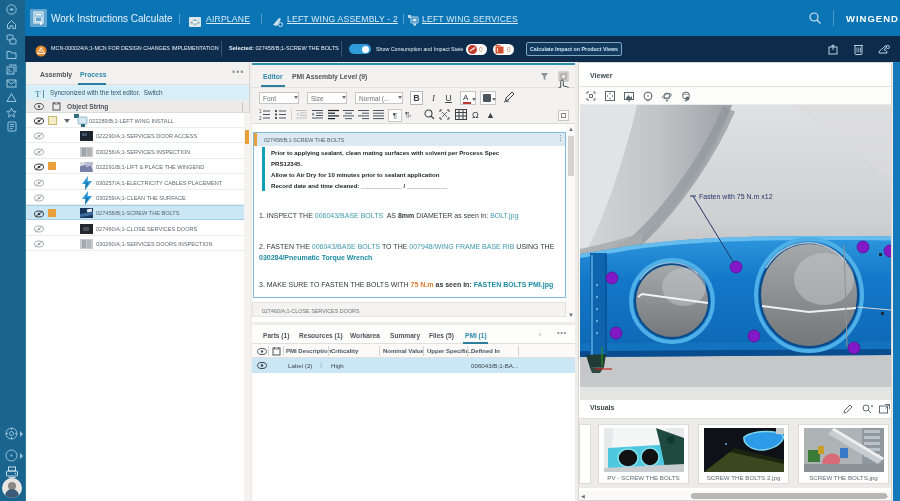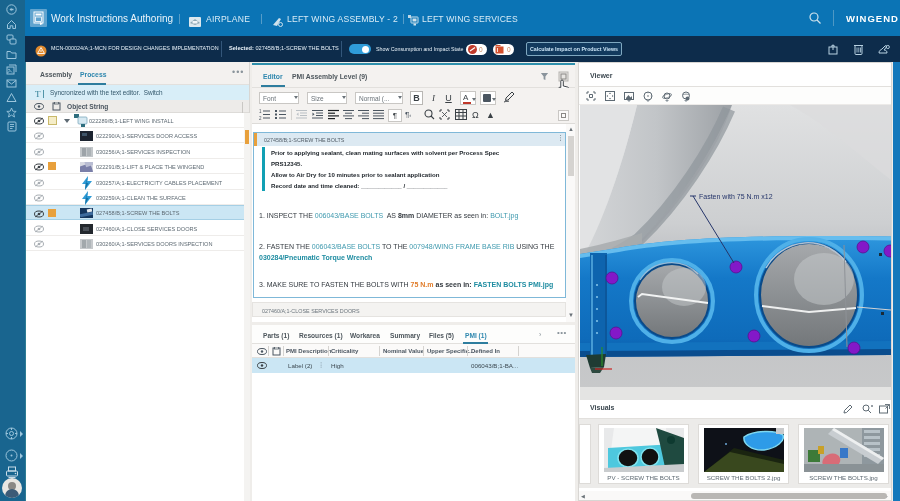--- a/index.html
+++ b/index.html
@@ -5,21 +5,21 @@
 * { margin:0; padding:0; box-sizing:border-box; }
 html,body { width:900px; height:501px; overflow:hidden; font-family:"Liberation Sans", sans-serif; }
 #app { position:relative; width:900px; height:501px; background:#EFEDEA; }
 .abs { position:absolute; }
 
 #topbar { left:0; top:0; width:900px; height:36px; background:#0B74B5; }
 #rail { left:0; top:0; width:25px; height:501px; background:#19658F; }
 #navybar { left:25px; top:36px; width:875px; height:26px; background:#0D2C4B; }
 #bluestrip { left:893px; top:62px; width:7px; height:439px; background:#1478BB; }
 .tb-text { color:#EAF4FA; font-size:10px; top:13px; }
-.tb-crumb { color:#D9ECF7; font-size:8.6px; top:14px; letter-spacing:0.2px; }
+.tb-crumb { color:#D9ECF7; font-size:8.6px; top:14px; letter-spacing:0.2px;text-decoration:underline; }
 .tb-sep { color:#5FA3CC; font-size:11px; top:12px; }
 
 #leftpanel { left:25px; top:62px; width:225px; height:439px; background:#fff; border-right:1px solid #D8D6D3; border-left:1px solid #2E7D94; }
 .tabbar { background:#F3F1EF; border-bottom:1px solid #E2E0DD; }
 .tab-sel { color:#2E87AE; font-weight:bold; }
 .tab-un { color:#4D565C; font-weight:bold; }
 #infobar { left:0; top:23px; width:223px; height:15px; background:#D8EEF8; color:#33576B; font-size:6.4px; }
 .treerow { position:absolute; left:0; width:218px; height:15px; border-bottom:1px solid #EEECEA; font-size:5.6px; color:#5E6A73; white-space:nowrap; }
 
 #editor { left:252px; top:63px; width:323px; height:259px; background:#fff; border-top:2px solid #2E8FAC; }
@@ -41,21 +41,21 @@
   <div id="bluestrip" class="abs"></div>
 
   <div class="abs" style="left:30px;top:9px;width:17px;height:18px;background:rgba(255,255,255,0.35);border-radius:1px;">
     <svg width="17" height="18" viewBox="0 0 17 18">
         <rect x="4" y="3" width="9" height="11" fill="none" stroke="#fff" stroke-width="1"></rect>
         <rect x="5.5" y="4.5" width="6" height="2" fill="#fff"></rect>
         <rect x="5.5" y="8" width="6" height="4.5" fill="none" stroke="#fff" stroke-width="0.8"></rect>
         <path d="M10 13 l3 2 -3 1 z" fill="#fff"></path>
       </svg>
   </div>
-  <div class="abs tb-text" style="left:51px;">Work Instructions Authoring</div>
+  <div class="abs tb-text" style="left:51px;">Work Instructions Calculate</div>
   <div class="abs tb-sep" style="left:178px;">|</div>
   <div class="abs" style="left:189px;top:13px;width:12px;height:10px;">
     <svg width="12" height="10" viewBox="0 0 12 10">
         <rect x="0" y="0" width="12" height="10" rx="1" fill="#DCE8EE"></rect>
         <path d="M1 6 L6 2 L11 6 L6 8 Z" fill="#8FA8B5"></path>
         <path d="M3.5 4 h5 v2.5 h-5 z" fill="#F2F6F8"></path>
       </svg>
   </div>
   <div class="abs tb-crumb" style="left:206px;">AIRPLANE</div>
   <div class="abs tb-sep" style="left:260px;">|</div>

